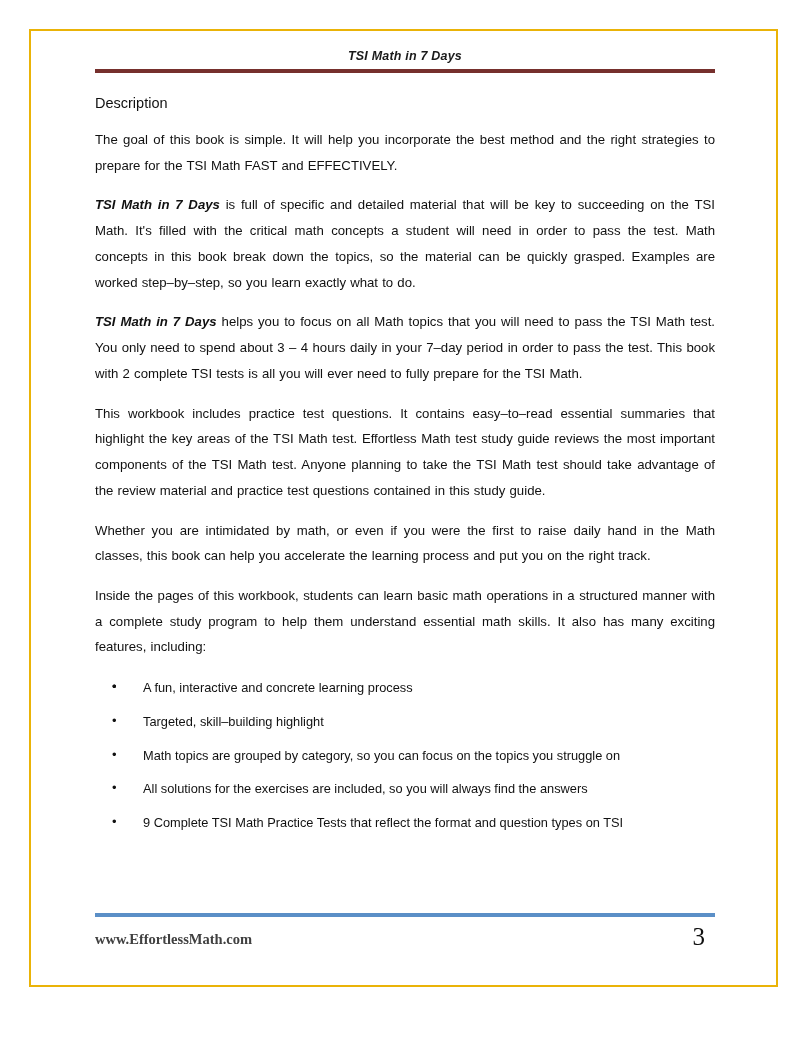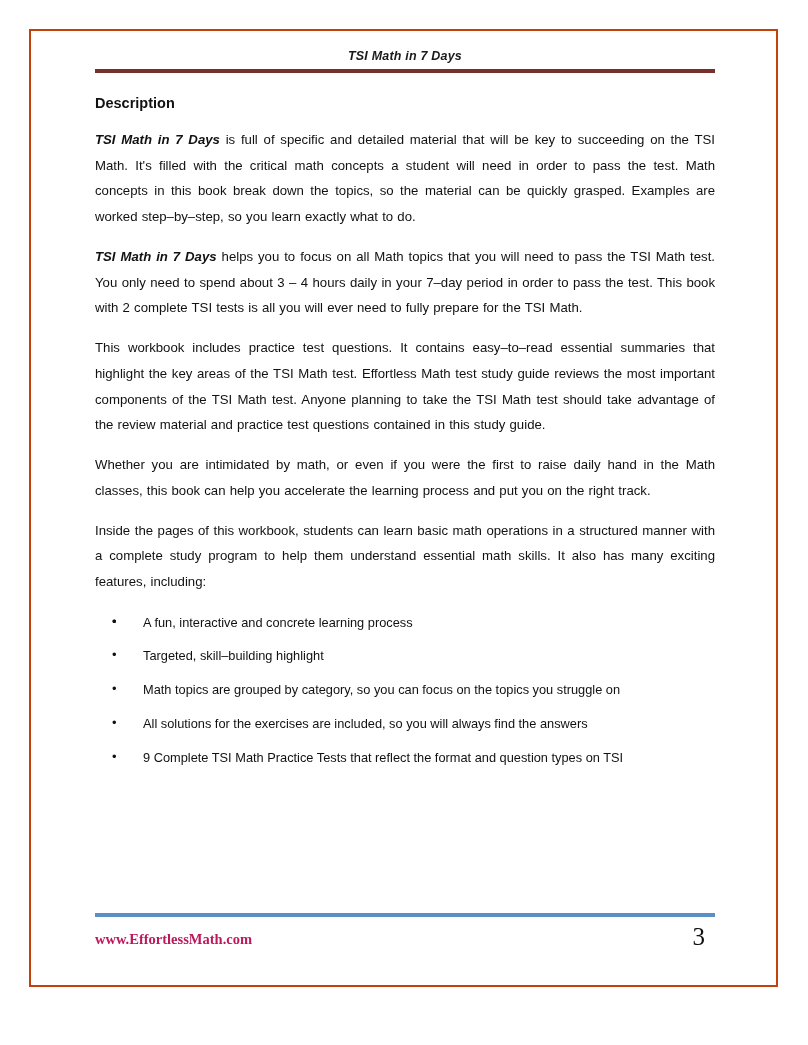--- a/index.html
+++ b/index.html
@@ -23,21 +23,21 @@
     background: #ffffff;
   }
 
   
   .page-frame {
     position: absolute;
     left: 29px;
     top: 29px;
     width: 749px;
     height: 958px;
-    border: 2px solid #c2410c;
+    border: 2px solid #eab308;
     box-sizing: border-box;
     background: #ffffff;
   }
 
   .page-inner {
     position: absolute;
     left: 64px;
     top: 18px;
     width: 620px;
     height: 922px;
@@ -55,21 +55,21 @@
 
   .header-rule {
     height: 4px;
     background: #76302d;
     width: 100%;
     margin-bottom: 22px;
   }
 
   h1.section-title {
     font-size: 14.5px;
-    font-weight: bold;
+    font-weight: normal;
     margin: 0 0 16px 0;
     color: #111111;
   }
 
   p.para {
     font-size: 13.2px;
     line-height: 1.95;
     text-align: justify;
     margin: 0 0 14px 0;
     color: #111111;
@@ -118,21 +118,21 @@
     width: 620px;
     height: 40px;
   }
   .footer-site {
     position: absolute;
     left: 0;
     top: 8px;
     font-family: "Liberation Serif", serif;
     font-weight: bold;
     font-size: 14.5px;
-    color: #be185d;
+    color: #404040;
   }
   .footer-page {
     position: absolute;
     right: 10px;
     top: 0;
     font-family: "Liberation Serif", serif;
     font-size: 25px;
     color: #111111;
   }
 </style>
@@ -142,20 +142,23 @@
 <div class="page-outer">
   <div class="page-frame">
 
     <div class="page-inner">
 
       <div class="header-title">TSI Math in 7 Days</div>
       <div class="header-rule"></div>
 
       <h1 class="section-title">Description</h1>
 
+      <p class="para">
+        <span>The goal of this book is simple. It will help you incorporate the best method and the right strategies to prepare for the TSI Math FAST and EFFECTIVELY.</span>
+      </p>
 
       <p class="para">
         <span class="bi">TSI Math in 7 Days</span><span> is full of specific and detailed material that will be key to succeeding on the TSI Math. It's filled with the critical math concepts a student will need in order to pass the test. Math concepts in this book break down the topics, so the material can be quickly grasped. Examples are worked step–by–step, so you learn exactly what to do.</span>
       </p>
 
       <p class="para">
         <span class="bi">TSI Math in 7 Days</span><span> helps you to focus on all Math topics that you will need to pass the TSI Math test. You only need to spend about 3 – 4 hours daily in your 7–day period in order to pass the test. This book with 2 complete TSI tests is all you will ever need to fully prepare for the TSI Math.</span>
       </p>
 
       <p class="para">

